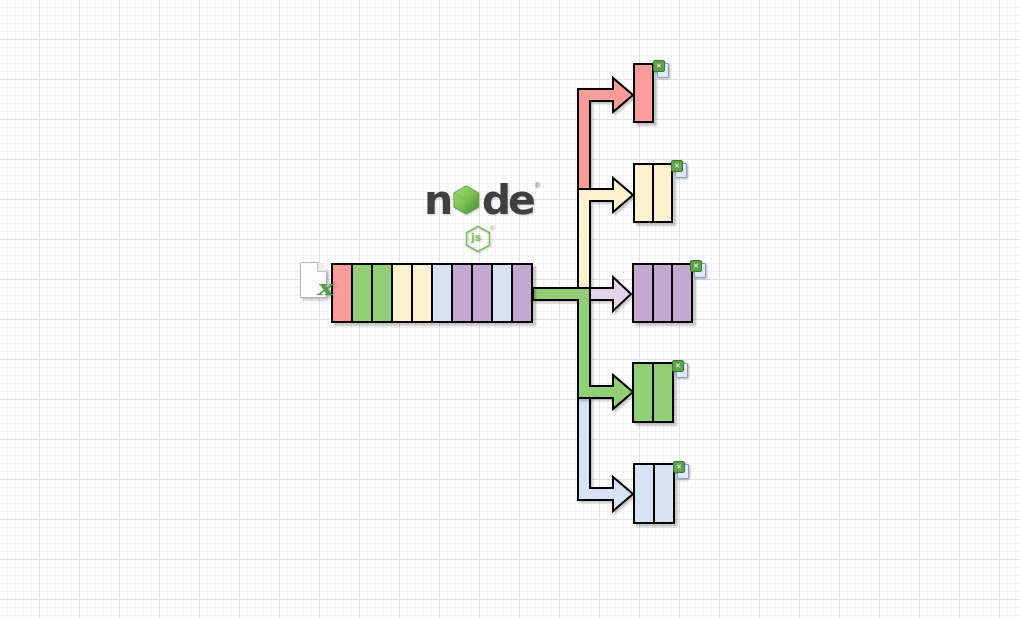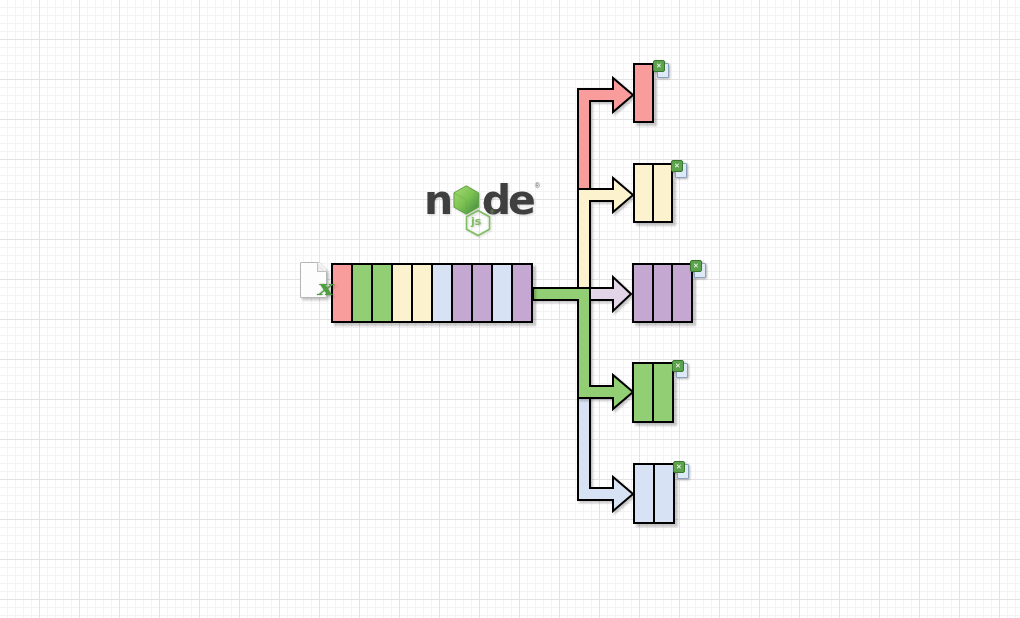--- a/index.html
+++ b/index.html
@@ -61,21 +61,21 @@
   .mi-blue  {left:673px;top:461px;}
 
   
   .logo{position:absolute;left:424px;top:181px;width:116px;height:54px;z-index:2;
     filter:drop-shadow(1.5px 1.5px 1px rgba(0,0,0,0.18));}
   .word{display:flex;align-items:flex-end;height:34px;}
   .w{font-family:"DejaVu Sans",sans-serif;font-weight:bold;font-size:41px;
     line-height:29px;color:#3e3f3e;letter-spacing:-3px;}
   .hex{margin:0 2px -1px 3px;}
   .reg{font-size:7px;color:#6a6a6a;align-self:flex-start;margin:1px 0 0 2px;}
-  .badge{position:absolute;left:41px;top:28px;width:36px;height:27px;}
+  .badge{position:absolute;left:41px;top:44px;width:36px;height:27px;}
   .badge svg{position:absolute;left:0;top:0;}
   .js{position:absolute;left:6px;top:6px;font:bold 11px/14px "DejaVu Sans",sans-serif;
     color:#7fbe5f;letter-spacing:0;}
   .reg2{position:absolute;left:25px;top:0;font-size:6px;color:#8ab56e;}
 </style>
 </head>
 <body>
 
 <div class="canvas">
 

